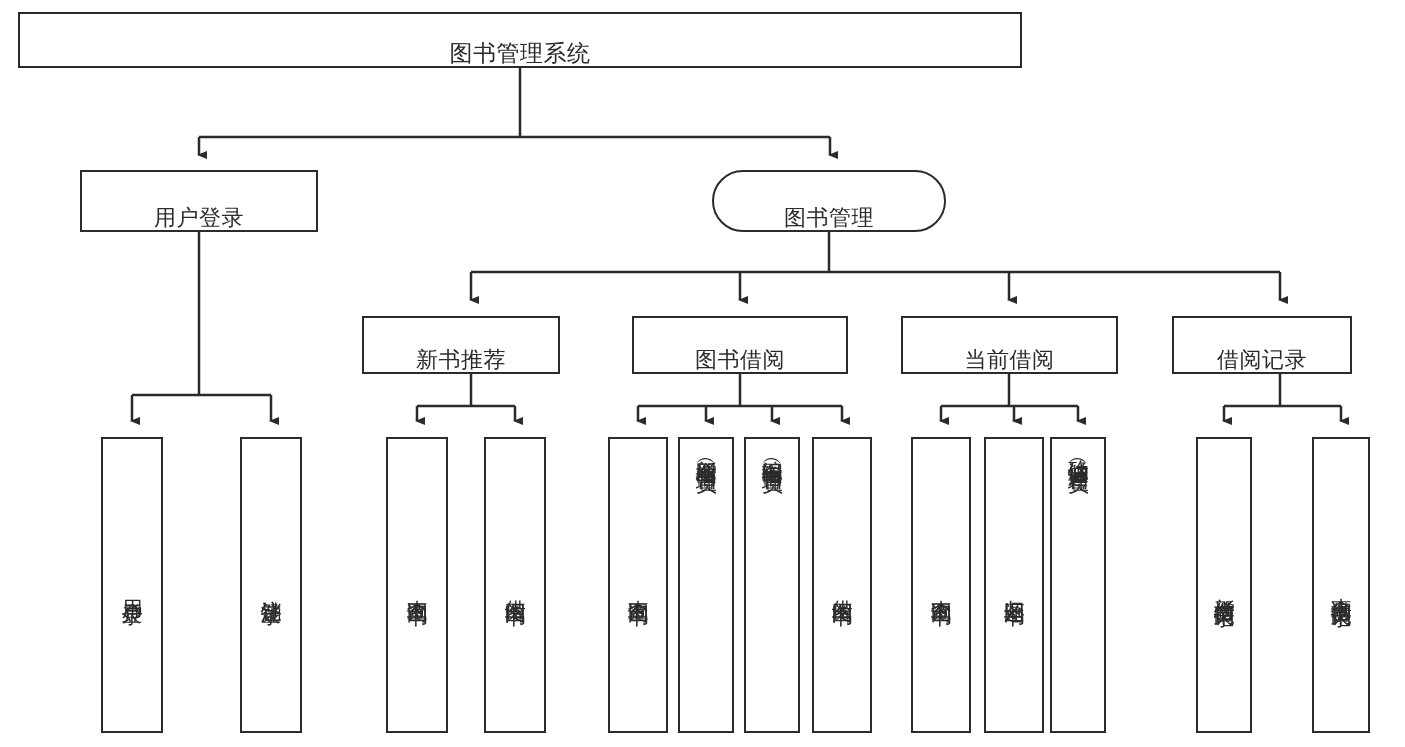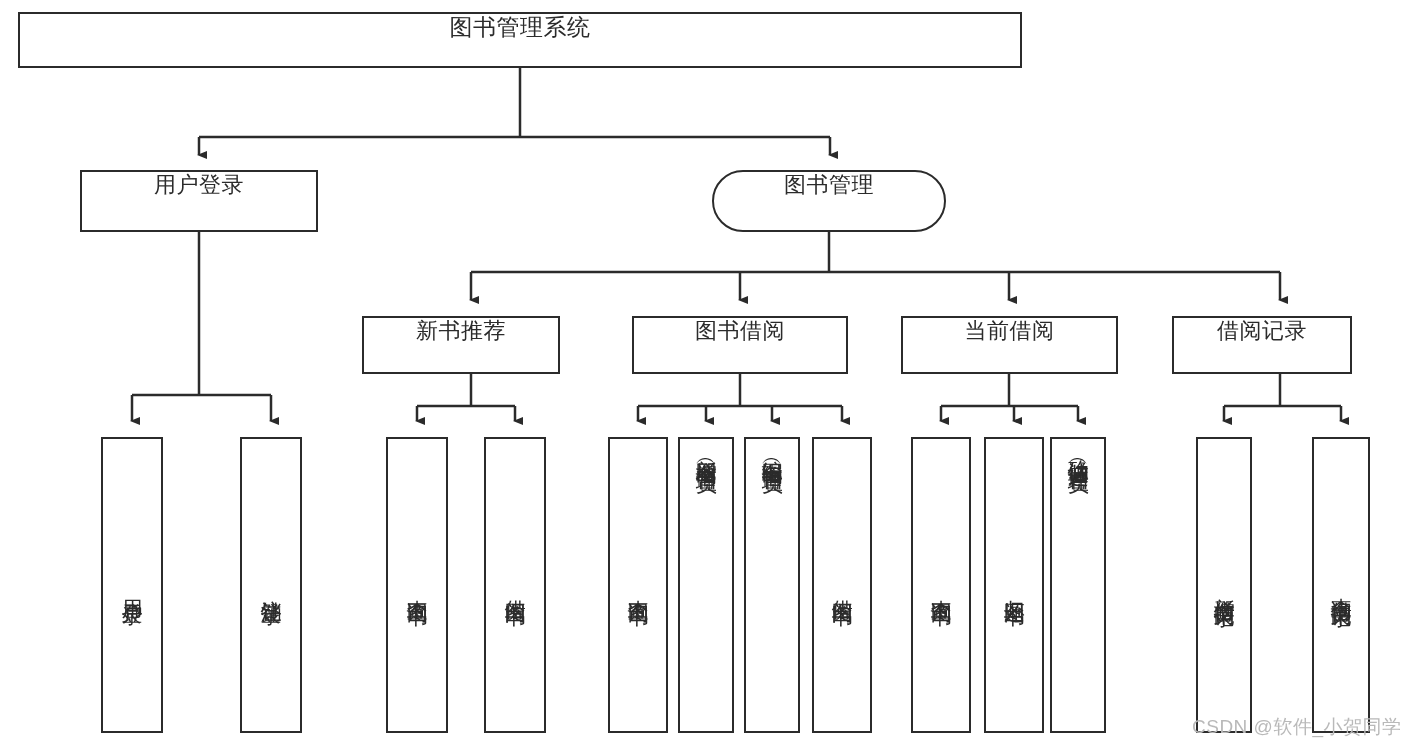--- a/index.html
+++ b/index.html
@@ -24,21 +24,21 @@
     width: 1405px;
     height: 747px;
     pointer-events: none;
   }
   .node {
     position: absolute;
     box-sizing: border-box;
     border: 2.5px solid #2b2b2b;
     background: #ffffff;
     display: flex;
-    align-items: flex-start;
+    align-items: flex-end;
     justify-content: center;
     color: #2b2b2b;
   }
   .node-label {
     font-size: 22px;
     line-height: 1.15;
     letter-spacing: 0.5px;
     white-space: nowrap;
     color: #2b2b2b;
   }
@@ -183,15 +183,14 @@
   <div class="node leaf" style="left:1050px;top:437px;width:56px;height:296px;">
     <span class="node-label">确认归还（管理员）</span>
   </div>
   <div class="node leaf vcenter" style="left:1196px;top:437px;width:56px;height:296px;">
     <span class="node-label">新增借阅记录</span>
   </div>
   <div class="node leaf vcenter" style="left:1312px;top:437px;width:58px;height:296px;">
     <span class="node-label">查询借阅记录</span>
   </div>
 
-  <div class="watermark" style="left:1192px;top:714px;">CSDN @软件_小贺同学</div>
 
 </div>
 
 </body></html>

